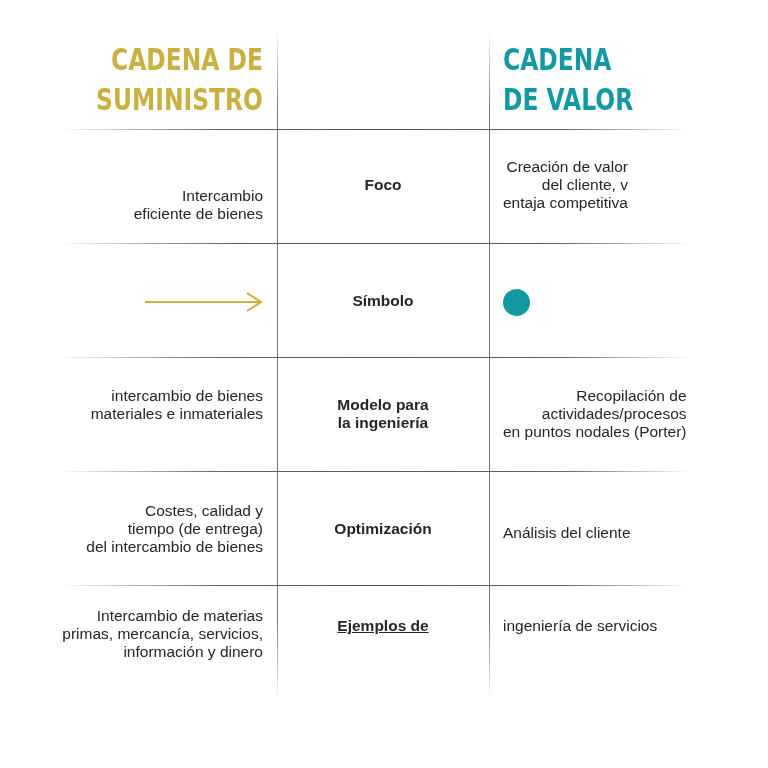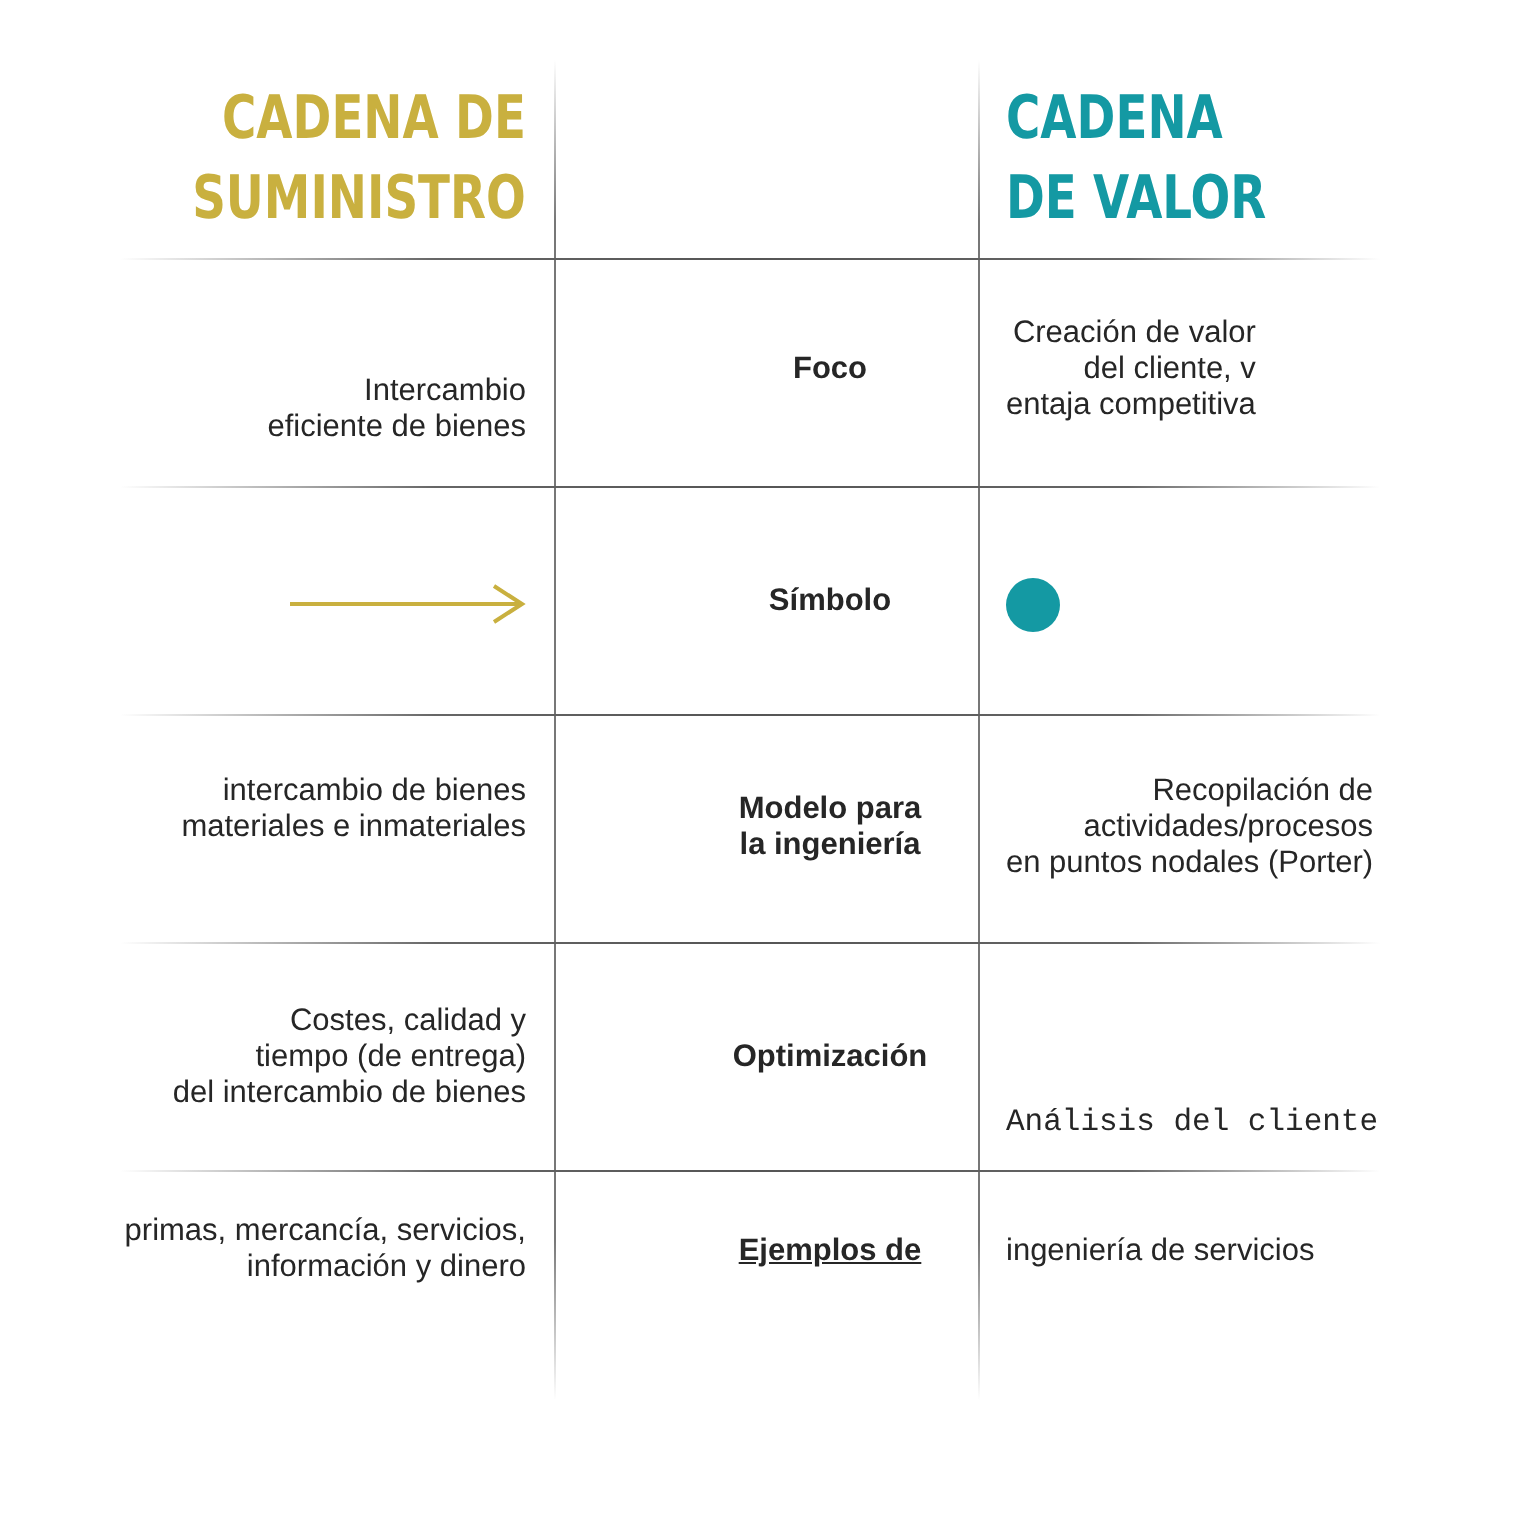--- a/index.html
+++ b/index.html
@@ -17,21 +17,21 @@
           background: linear-gradient(to bottom, rgba(100,100,100,0) 0%, #777 12%, #777 88%, rgba(100,100,100,0) 100%); }
     .v2 { left: 489px; top: 30px; height: 670px;
           background: linear-gradient(to bottom, rgba(100,100,100,0) 0%, #777 12%, #777 88%, rgba(100,100,100,0) 100%); }
 
     .hline { position: absolute; left: 60px; width: 630px; height: 1px;
              background: linear-gradient(to right, rgba(90,90,90,0) 0%, #666 25%, #555 50%, #666 80%, rgba(90,90,90,0) 100%); }
 
     .row { position: absolute; left: 0; width: 768px; }
     .cell-left { position: absolute; right: 505px; text-align: right; font-size: 15.5px; line-height: 18px; color: #262626; }
     .cell-mid { position: absolute; left: 277px; width: 212px; text-align: center; font-size: 15.5px; line-height: 18px;
-                font-weight: bold; color: #262626; margin-left: 32px; }
+                font-weight: bold; color: #262626; }
     .cell-right { position: absolute; left: 503px; text-align: right; font-size: 15.5px; line-height: 18px; color: #262626; }
     .cell-left span, .cell-mid span, .cell-right span { display: block; white-space: nowrap; }
 
     .arrow { position: absolute; left: 145px; top: 292px; width: 118px; height: 20px; }
     .dot { position: absolute; left: 503px; top: 289px; width: 27px; height: 27px; border-radius: 50%; }
   </style>
 </head>
 <body>
 
 <div class="head head-left">
@@ -95,27 +95,28 @@
 
 <div class="row">
   <div class="cell-left" style="top:502px;">
     <span>Costes, calidad y</span>
     <span>tiempo (de entrega)</span>
     <span>del intercambio de bienes</span>
   </div>
   <div class="cell-mid" style="top:520px;">
     <span>Optimización</span>
   </div>
-  <div class="cell-right" style="top:552px;font-family:Liberation Mono, monospace;">
+  <div class="cell-right" style="top:524px;">
     <span>Análisis del cliente</span>
   </div>
 </div>
 
 <div class="row">
   <div class="cell-left" style="top:607px;">
+    <span>Intercambio de materias</span>
     <span>primas, mercancía, servicios,</span>
     <span>información y dinero</span>
   </div>
   <div class="cell-mid" style="top:617px;text-decoration:underline;">
     <span>Ejemplos de</span>
   </div>
   <div class="cell-right" style="top:617px;">
     <span>ingeniería de servicios</span>
   </div>
 </div>

